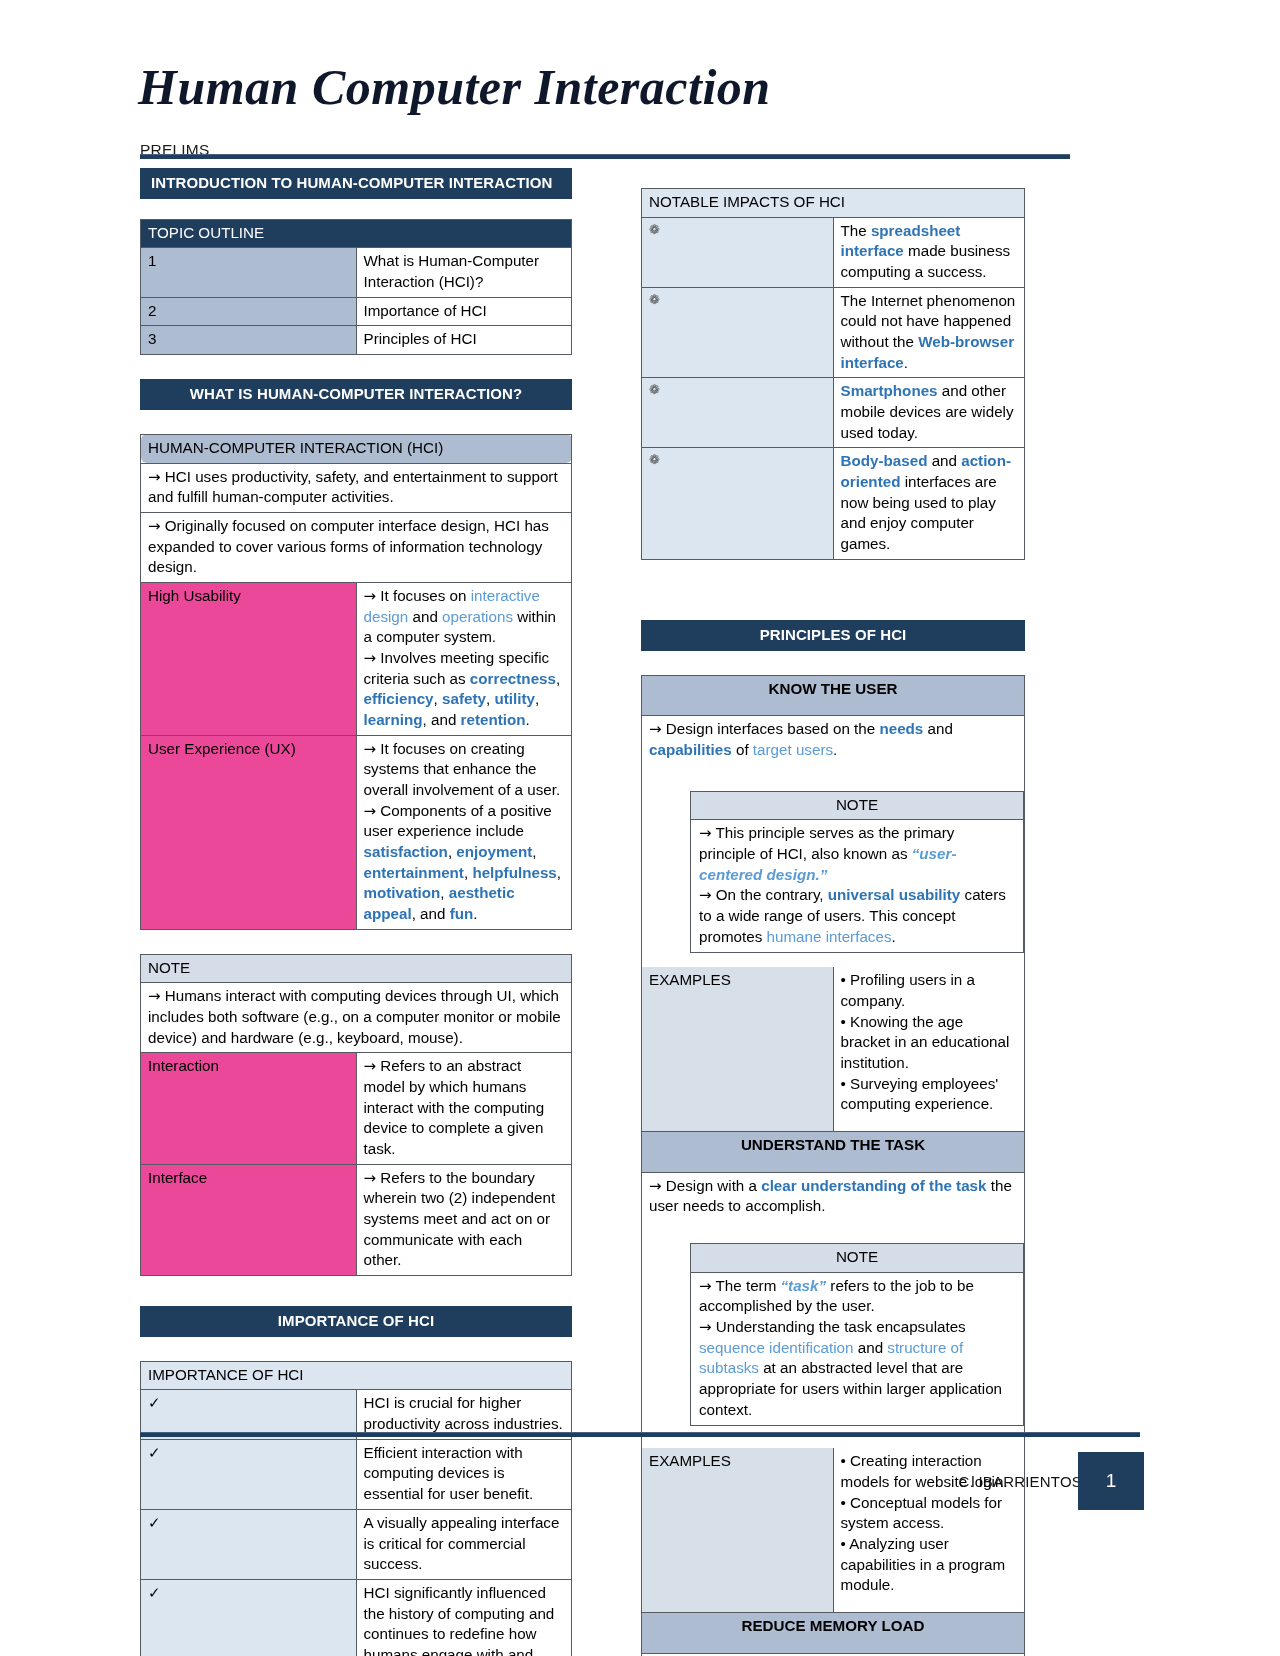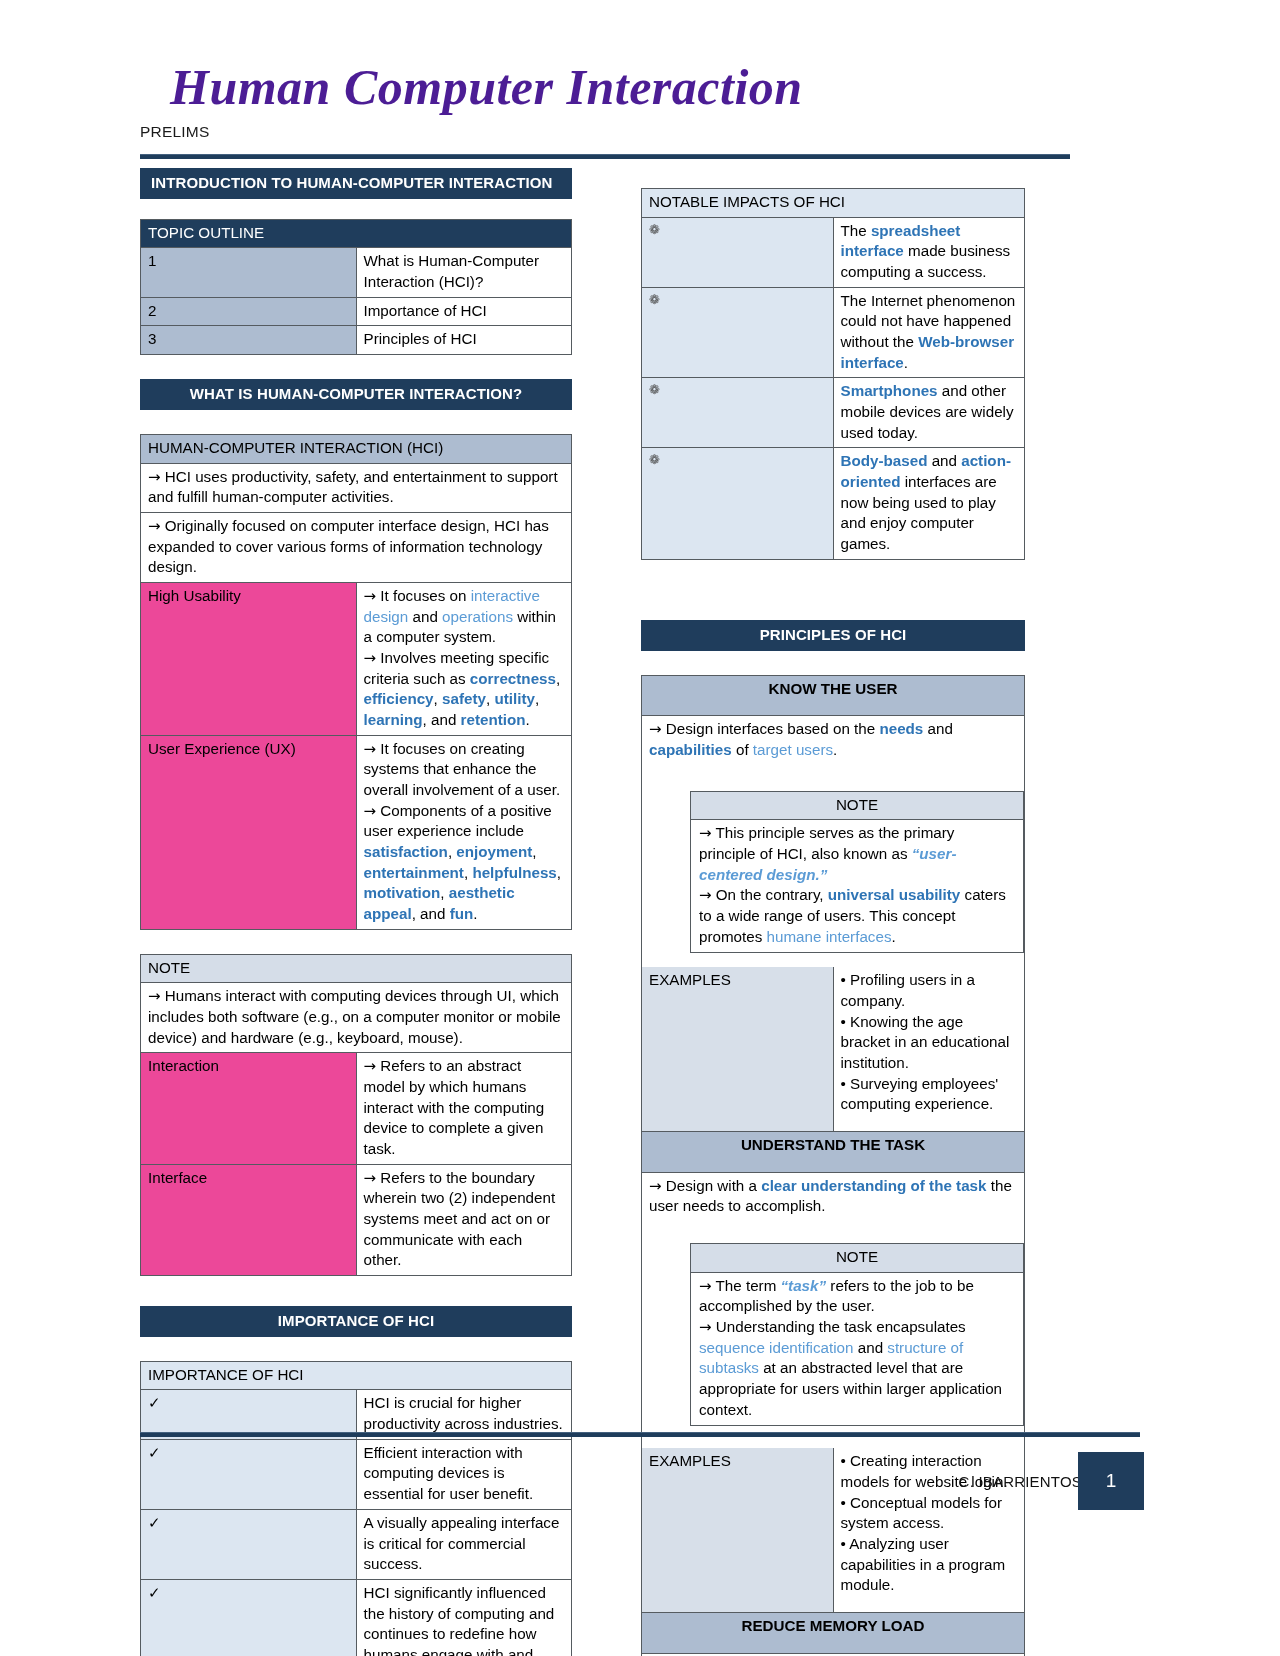--- a/index.html
+++ b/index.html
@@ -17,28 +17,27 @@
   .page { position: relative; width: 1280px; height: 1656px; padding: 0; }
 
   
   .doc-title {
     position: absolute;
     left: 138px; top: 58px;
     font-family: "Liberation Serif", serif;
     font-size: 50px;
     font-style: italic;
     font-weight: bold;
-    color: #4c1d95;
+    color: #0f172a;
     letter-spacing: 0.5px;
     white-space: nowrap;
-    margin-left: 32px;
   }
   .prelims {
     position: absolute;
-    left: 140px; top: 123px;
+    left: 140px; top: 141px;
     font-size: 15.5px;
     color: #1a1a1a;
     letter-spacing: .2px;
   }
   .header-rule {
     position: absolute;
     left: 140px; top: 154px;
     width: 930px; height: 5px;
     background: #1F3D5C;
     border-top: 1px solid #44617f;
@@ -70,21 +69,21 @@
     line-height: 1.36;
     table-layout: fixed;
   }
   .tbl td, .tbl th {
     border: 1px solid #555b60;
     padding: 3px 7px 4px 7px;
     vertical-align: top;
     text-align: left;
     font-weight: normal;
   }
-  .hdr-steel  { background: #adbcd0; text-align:center; font-weight: normal; }
+  .hdr-steel  { background: #adbcd0; text-align:center; font-weight: normal; border-radius: 6px; }
   .hdr-steel-b{ background: #adbcd0; text-align:center; font-weight: bold; }
   .hdr-pale   { background: #d5dde8; text-align:center; font-weight: normal; }
   .hdr-sky    { background: #dce6f1; text-align:center; font-weight: normal; }
   .hdr-navy   { background: #1F3D5C; color:#fff; text-align:center; font-weight:bold; }
 
   .cell-steel { background: #ec4899; }
   .cell-pale  { background: #d7dfe9; }
 
   .num-cell { width: 34px; text-align: center; background: #adbcd0; }
   .tick-cell { width: 40px; text-align: center; background: #dce6f1; font-size: 15px; }

